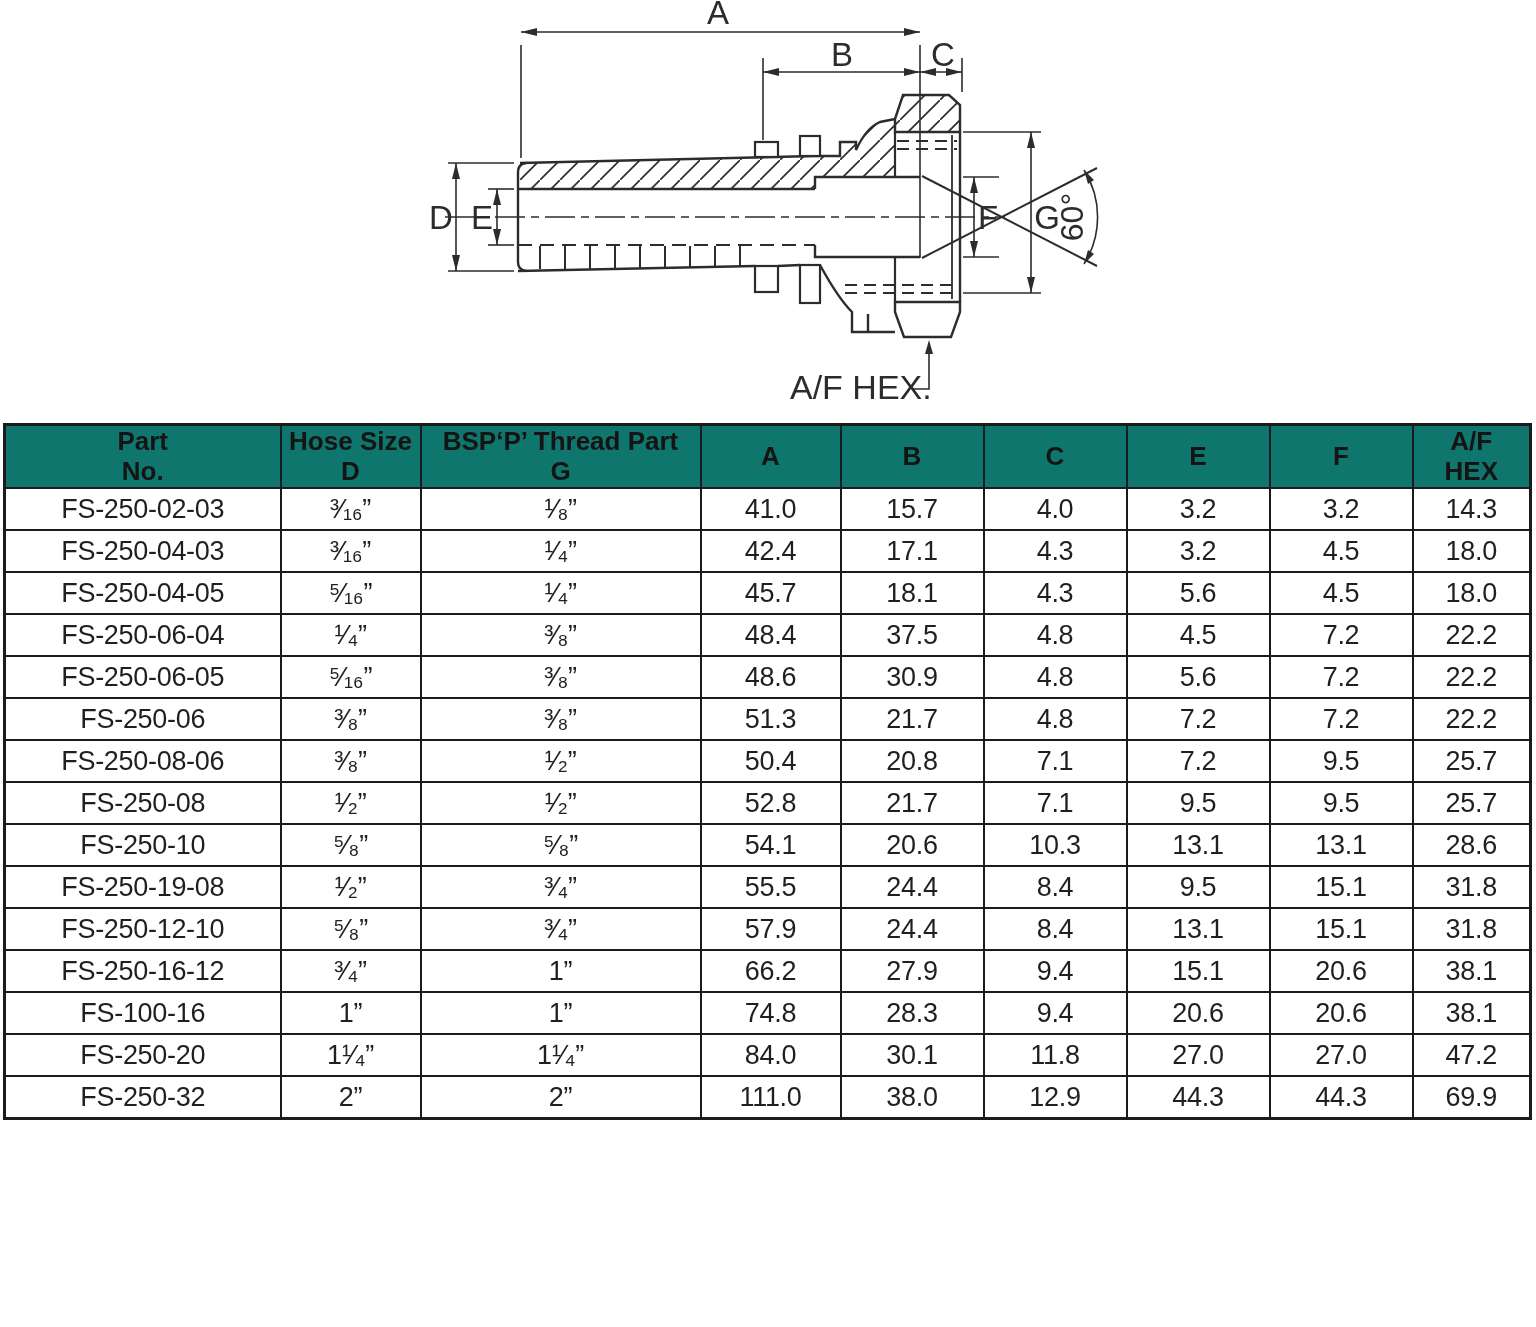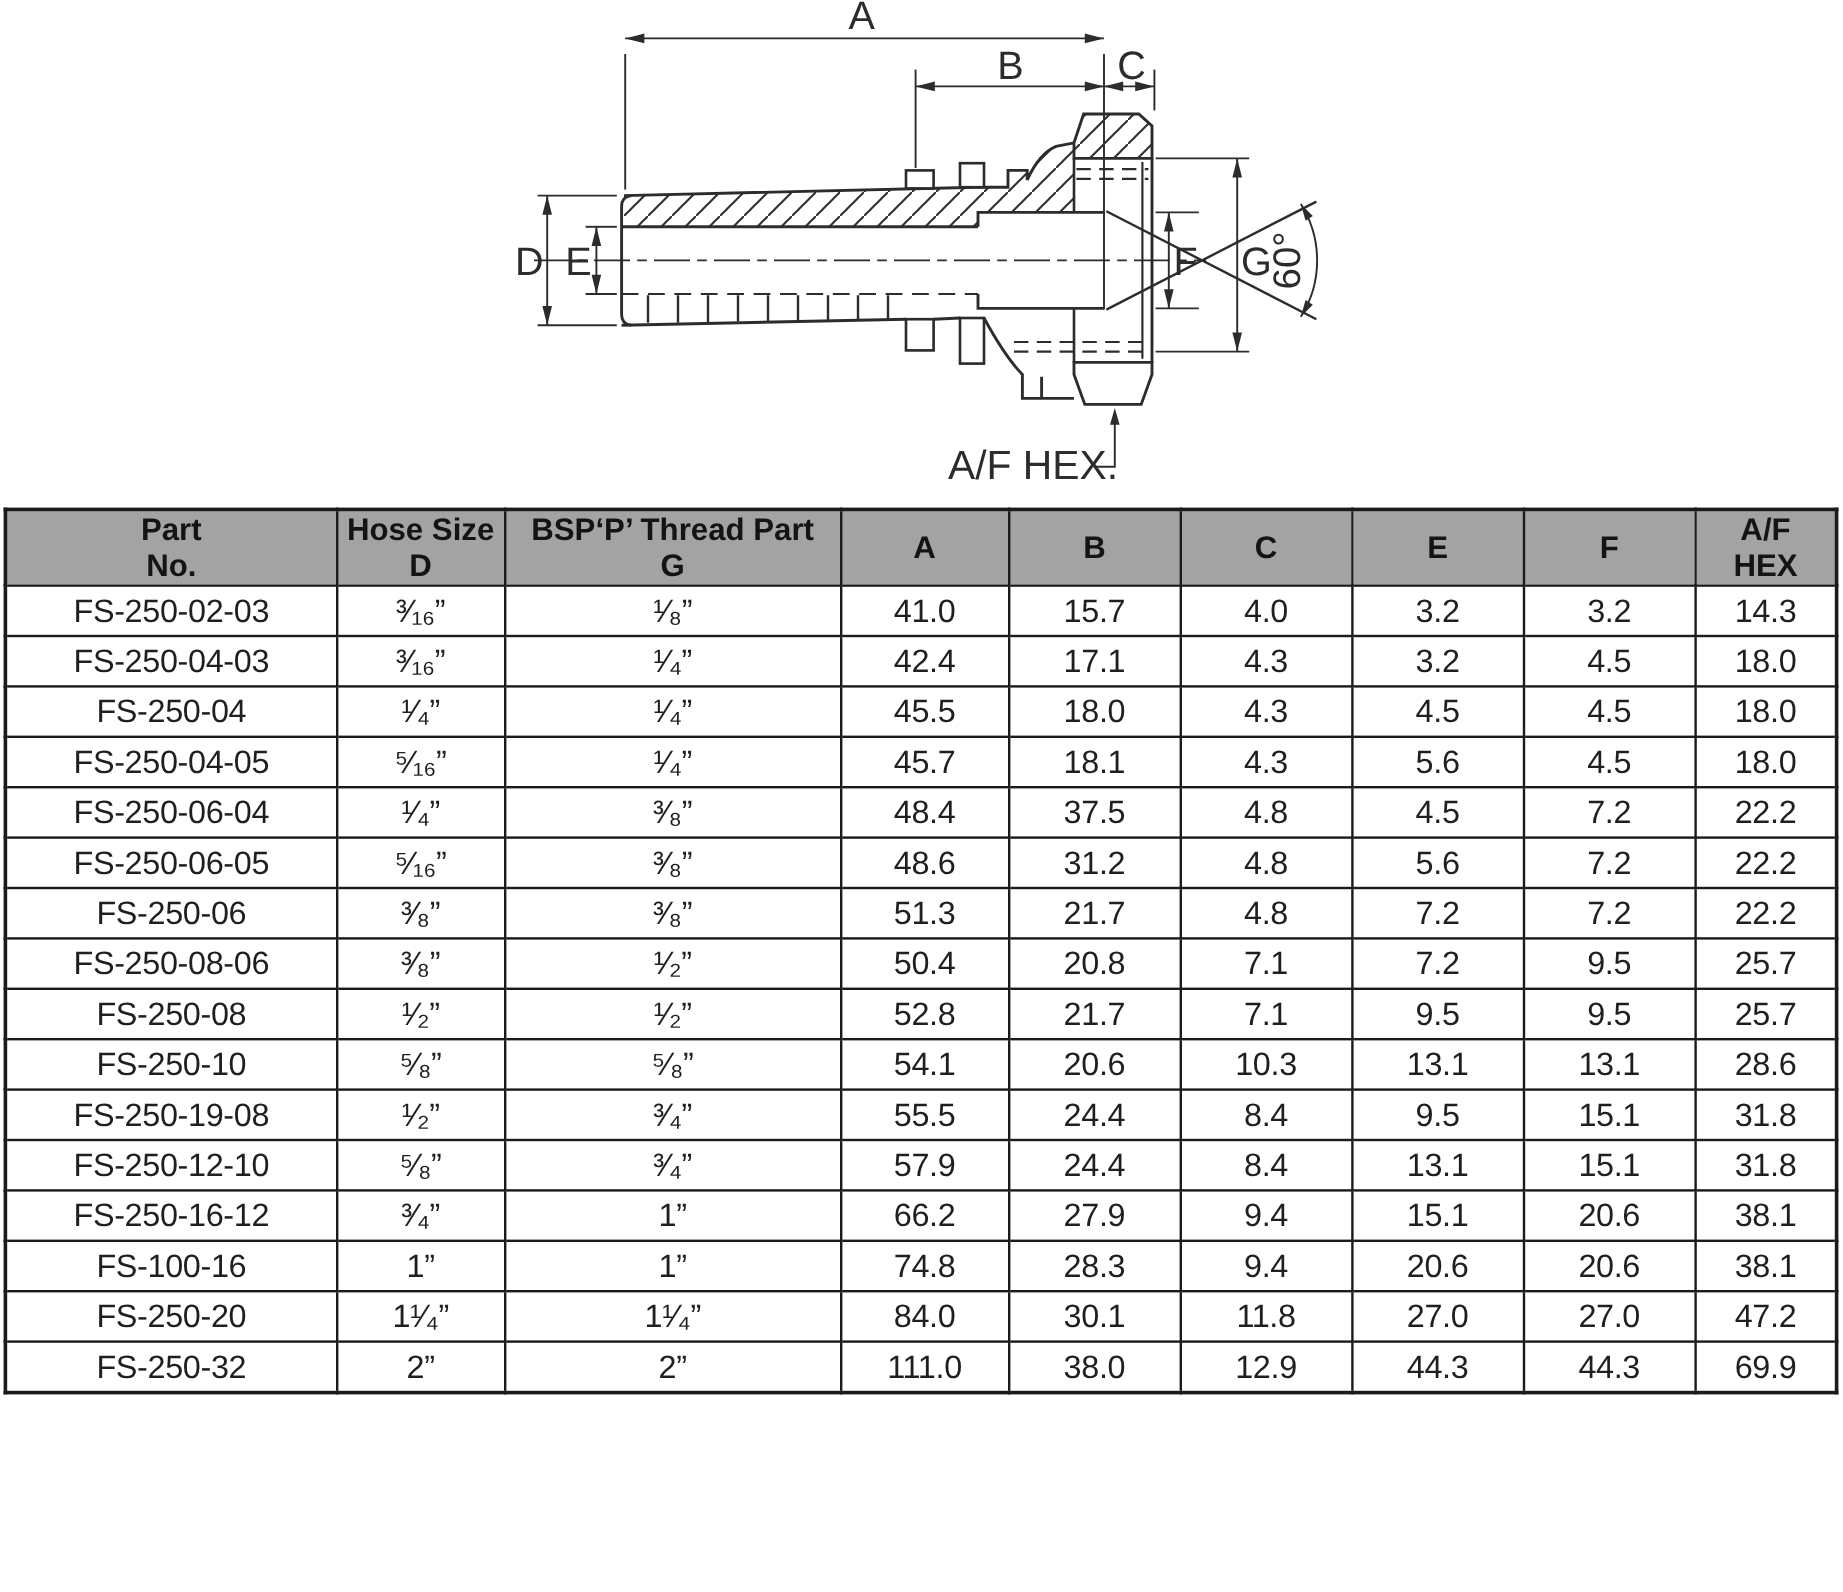--- a/index.html
+++ b/index.html
@@ -4,21 +4,21 @@
 <style>
   html,body{margin:0;padding:0;background:#ffffff;}
   body{width:1536px;height:1327px;overflow:hidden;
        font-family:"Liberation Sans","DejaVu Sans",sans-serif;color:#1f1f1f;}
   .drawing-wrap{width:1536px;height:421px;position:relative;}
   svg text{font-family:"Liberation Sans","DejaVu Sans",sans-serif;fill:#2c2c2c;}
   table.parts{border-collapse:collapse;table-layout:fixed;width:1526px;
               margin:2px 0 0 3px;border:3px solid #1b1b1b;}
   table.parts th,table.parts td{border:2px solid #1b1b1b;text-align:center;
               vertical-align:middle;white-space:nowrap;overflow:hidden;padding:0;}
-  table.parts thead th{height:61px;background:#a3a3a3;font-size:26px;
+  table.parts thead th{height:61px;background:#0f766e;font-size:26px;
               font-weight:bold;line-height:1.12;color:#141414;}
   table.parts tbody td{height:40px;font-size:27px;color:#1f1f1f;letter-spacing:-0.3px;}
 </style>
 </head>
 <body>
 
 <div class="drawing-wrap">
 <svg width="1536" height="421" viewBox="0 0 1536 421">
   <defs>
     <pattern id="hatch" width="20" height="20" patternUnits="userSpaceOnUse">
@@ -200,31 +200,20 @@
         <td>³⁄₁₆”</td>
         <td>¹⁄₄”</td>
         <td>42.4</td>
         <td>17.1</td>
         <td>4.3</td>
         <td>3.2</td>
         <td>4.5</td>
         <td>18.0</td>
       </tr>
       <tr>
-        <td>FS-250-04</td>
-        <td>¹⁄₄”</td>
-        <td>¹⁄₄”</td>
-        <td>45.5</td>
-        <td>18.0</td>
-        <td>4.3</td>
-        <td>4.5</td>
-        <td>4.5</td>
-        <td>18.0</td>
-      </tr>
-      <tr>
         <td>FS-250-04-05</td>
         <td>⁵⁄₁₆”</td>
         <td>¹⁄₄”</td>
         <td>45.7</td>
         <td>18.1</td>
         <td>4.3</td>
         <td>5.6</td>
         <td>4.5</td>
         <td>18.0</td>
       </tr>
@@ -237,21 +226,21 @@
         <td>4.8</td>
         <td>4.5</td>
         <td>7.2</td>
         <td>22.2</td>
       </tr>
       <tr>
         <td>FS-250-06-05</td>
         <td>⁵⁄₁₆”</td>
         <td>³⁄₈”</td>
         <td>48.6</td>
-        <td>31.2</td>
+        <td>30.9</td>
         <td>4.8</td>
         <td>5.6</td>
         <td>7.2</td>
         <td>22.2</td>
       </tr>
       <tr>
         <td>FS-250-06</td>
         <td>³⁄₈”</td>
         <td>³⁄₈”</td>
         <td>51.3</td>

